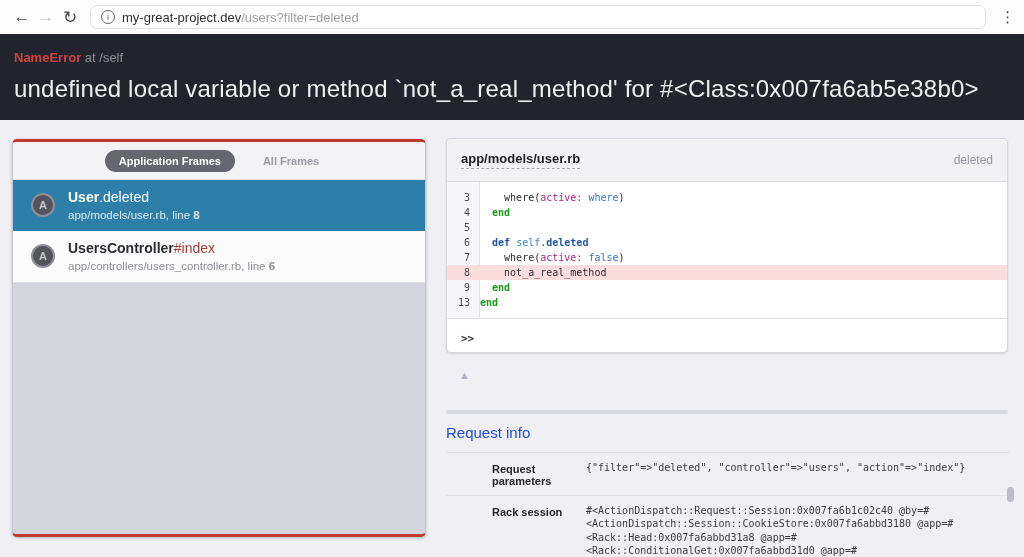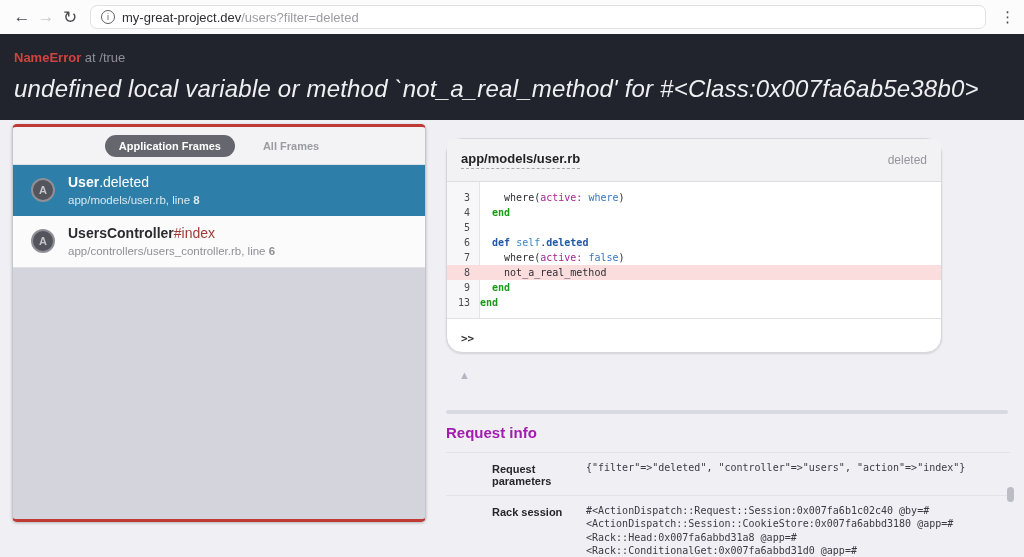--- a/index.html
+++ b/index.html
@@ -13,41 +13,41 @@
   .url-bar { flex:1; height:24px; background:#fff; border:1px solid #e1e1e5; border-radius:7px; margin:0 14px 0 8px; display:flex; align-items:center; padding:0 10px; font-size:13px; }
   .info-icon { width:14px; height:14px; border:1px solid #5f5f66; border-radius:50%; color:#5f5f66; font-size:9px; line-height:12px; text-align:center; margin-right:7px; flex:none; }
   .url-host { color:#2e2e33; }
   .url-path { color:#9b9ba1; }
   .kebab { font-size:15px; color:#4a4a4f; letter-spacing:0; width:14px; text-align:center; cursor:pointer; }
 
   
   .error-header { position:absolute; top:34px; left:0; width:1024px; height:86px; background:#21232d; padding:14px 16px 0 14px; }
   .error-type { color:#d04440; font-weight:bold; font-size:13px; }
   .error-location { color:#8f8f98; font-size:13px; }
-  .error-message { color:#eef0f2; font-size:24px; font-weight:400; margin-top:9px; letter-spacing:0.2px; white-space:nowrap;font-style:italic; }
+  .error-message { color:#eef0f2; font-size:24px; font-weight:400; margin-top:9px; letter-spacing:0.2px; white-space:nowrap; }
 
   
-  .frames-panel { position:absolute; left:12px; top:124px; width:414px; height:398px; background:#d4d4dc; border:1px solid #c6c6cf; border-top:3px solid #bf3a35; border-bottom:3px solid #bf3a35; border-radius:5px; box-shadow:0 1px 3px rgba(0,0,0,0.25); overflow:hidden; }
+  .frames-panel { position:absolute; left:12px; top:139px; width:414px; height:398px; background:#d4d4dc; border:1px solid #c6c6cf; border-top:3px solid #bf3a35; border-bottom:3px solid #bf3a35; border-radius:5px; box-shadow:0 1px 3px rgba(0,0,0,0.25); overflow:hidden; }
   .frames-header { height:38px; background:#f3f3f5; border-bottom:1px solid #e0e0e4; display:flex; align-items:center; justify-content:center; gap:14px; }
   .frame-tab { font-size:11px; font-weight:bold; color:#9a9aa2; cursor:pointer; padding:5px 14px; border-radius:20px; }
   .frame-tab.active { background:#66666e; color:#fff; }
   .frame-row { display:flex; align-items:center; padding:9px 12px 10px 18px; background:#fbfbfc; border-bottom:1px solid #e1e1e5; cursor:pointer; }
   .frame-row.selected { background:#2d7fa9; border-bottom:none; }
   .frame-avatar { width:24px; height:24px; border-radius:50%; background:#54545c; border:2px solid #8f8f97; color:#c6c6cc; font-size:11px; font-weight:bold; display:flex; align-items:center; justify-content:center; flex:none; margin-right:13px; }
   .frame-title { font-size:14px; color:#2b2b30; line-height:17px; }
   .frame-title .fname { font-weight:bold;text-align:center; }
   .frame-row.selected .frame-title { color:#fff; }
   .frame-method { color:#9e3c33; }
   .frame-row.selected .frame-method { color:#fff; font-weight:normal; }
   .frame-file { font-size:11.5px; color:#8f8f97; margin-top:3px; }
   .frame-row.selected .frame-file { color:rgba(255,255,255,0.82); }
   .frame-file b { font-weight:bold; }
 
   
-  .code-card { position:absolute; left:446px; top:138px; width:496px; background:#fff; border:1px solid #d6d6dd; border-radius:16px; box-shadow:0 1px 2px rgba(0,0,0,0.12); }
+  .code-card { position:absolute; left:446px; top:138px; width:562px; background:#fff; border:1px solid #d6d6dd; border-radius:5px; box-shadow:0 1px 2px rgba(0,0,0,0.12); }
   .code-header { background:#f2f2f4; border-bottom:1px solid #dcdce2; border-radius:5px 5px 0 0; padding:12px 14px; display:flex; align-items:center; justify-content:space-between; }
   .code-file-title { font-size:13px; font-weight:bold; color:#1f1f24; border-bottom:1px dashed #a8a8b0; padding-bottom:2px; cursor:pointer; }
   .code-context { font-size:12px; color:#95959d; }
   .code-area { position:relative; padding:8px 0; }
   .gutter-bg { position:absolute; left:0; top:0; bottom:0; width:33px; background:#f7f7f9; border-right:1px solid #e3e3e8; }
   .code-line { position:relative; display:flex; height:15px; font-family:"DejaVu Sans Mono", monospace; font-size:10px; line-height:15px; }
   .code-line.highlight { background:#fbdddd; }
   .line-num { width:33px; flex:none; text-align:right; padding-right:10px; color:#4a4a50; }
   .line-code { white-space:pre; color:#2d2d33; }
   .tk-p { color:#2d2d33; }
@@ -59,21 +59,21 @@
   .console-row { border-top:1px solid #e0e0e4; height:34px; padding:9px 14px 0; border-radius:0 0 5px 5px; cursor:text; }
   .console-prompt { font-family:"DejaVu Sans Mono", monospace; font-size:11px; font-weight:bold; color:#3a3a40; }
 
   
   .shell-note { position:absolute; left:459px; top:369px; display:flex; align-items:center; gap:9px; }
   .shell-note .tri { color:#b4b4c4; font-size:11px; }
   .shell-note .txt { color:#97979f; font-size:12.5px; }
 
   
   .divider { position:absolute; left:446px; top:410px; width:562px; height:4px; background:#d9d9e1; border-radius:2px; }
-  .request-title { position:absolute; left:446px; top:424px; font-size:15px; font-weight:bold; color:#a21caf; }
+  .request-title { position:absolute; left:446px; top:424px; font-size:15px; font-weight:normal; color:#1d4ed8; }
   .kv-table { position:absolute; left:446px; top:452px; width:564px; }
   .kv-row { display:flex; border-top:1px solid #e2e2e8; padding:8px 0; }
   .kv-label { width:140px; flex:none; font-size:11px; font-weight:bold; color:#26262b; padding-top:2px;padding-left:46px; }
   .kv-value { font-family:"DejaVu Sans Mono", monospace; font-size:10px; line-height:13.4px; color:#3a3a40; white-space:pre-wrap; }
   .scroll-pill { position:absolute; left:1007px; top:487px; width:7px; height:15px; background:#bcbcc4; border-radius:4px; cursor:pointer; }
 </style>
 </head>
 <body>
 
 <div class="browser-bar">
@@ -83,21 +83,21 @@
   <div class="url-bar">
     <span class="info-icon">i</span>
     <span class="url-host">my-great-project.dev</span>
       <span class="url-path">/users?filter=deleted</span>
   </div>
   <span class="kebab">⋮</span>
 </div>
 
 <div class="error-header">
   <div>
-    <span class="error-type">NameError</span><span class="error-location"> at /true</span>
+    <span class="error-type">NameError</span><span class="error-location"> at /self</span>
   </div>
   <div class="error-message">undefined local variable or method `not_a_real_method' for #&lt;Class:0x007fa6ab5e38b0&gt;</div>
 </div>
 
 <div class="frames-panel">
   <div class="frames-header">
       <div class="frame-tab active">Application Frames</div>
       <div class="frame-tab">All Frames</div>
     </div>
   <div>

